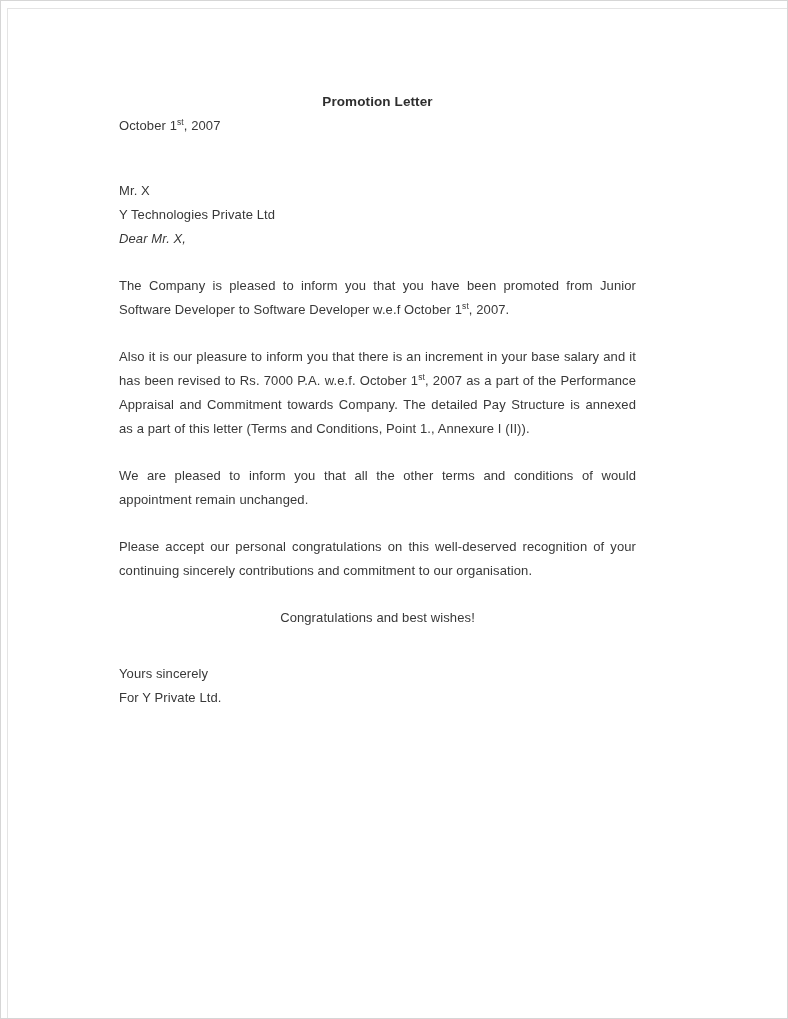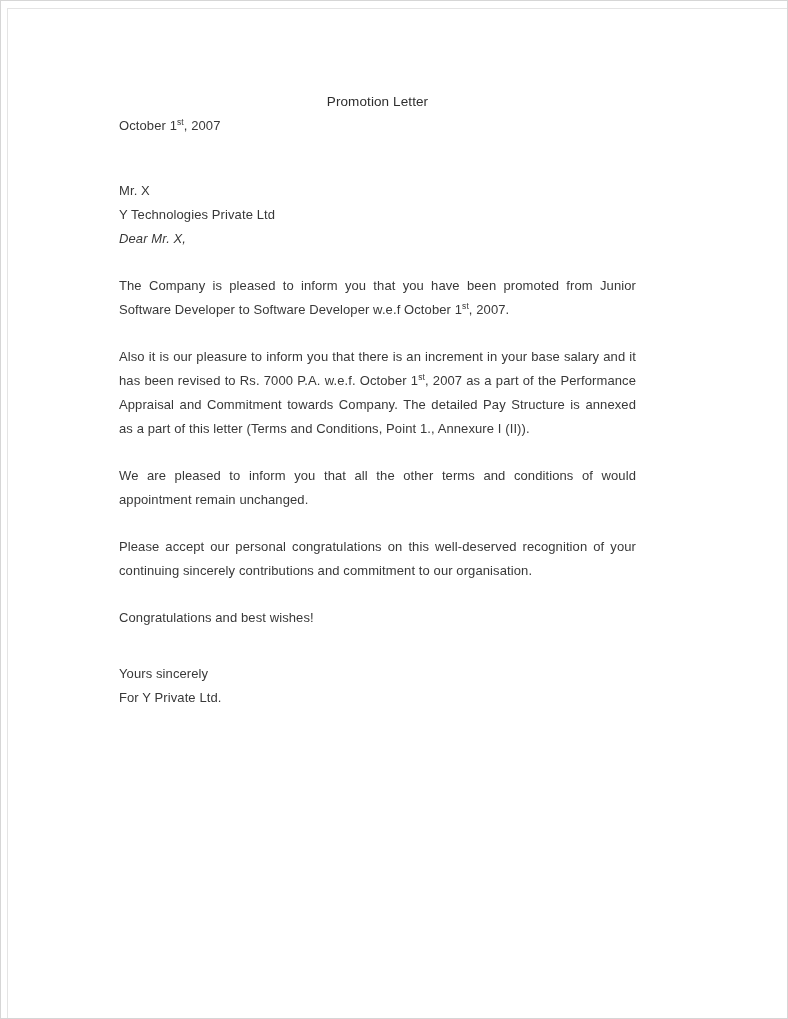--- a/index.html
+++ b/index.html
@@ -35,39 +35,40 @@
     font-family: "Liberation Sans", "DejaVu Sans", sans-serif;
     font-size: 13px;
     line-height: 24px;
     color: #383838;
     letter-spacing: 0.1px;
   }
   .title {
     margin: 0;
     font-size: 13.5px;
     line-height: 24px;
-    font-weight: 400;
+    font-weight: 700;
     text-align: center;
     color: #2e2e2e;
   }
   p.line {
     margin: 0;
   }
   .recipient {
     margin-top: 41px;
   }
   .subject {
     margin-top: 22px;
   }
   .salutation {
     margin-top: 46px;
     font-style: italic;
   }
   p.para {
     margin: 23px 0 0 0;
+    text-align: center;
   }
   p.para.justify {
     text-align: justify;
     text-justify: inter-word;
   }
   .signoff {
     margin-top: 32px;
   }
   sup {
     font-size: 0.65em;

